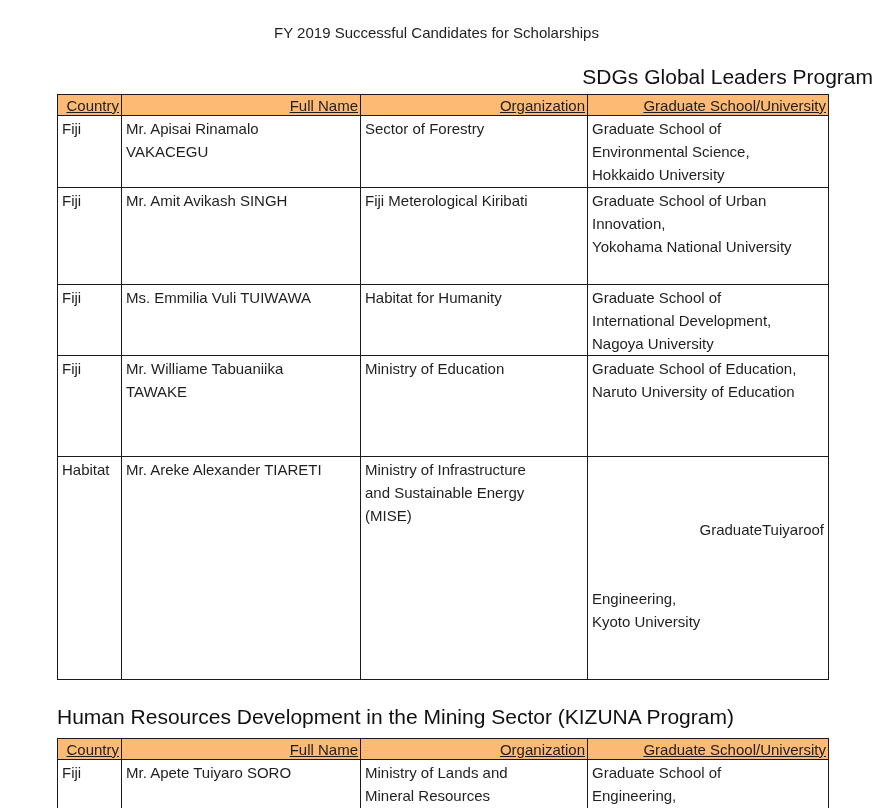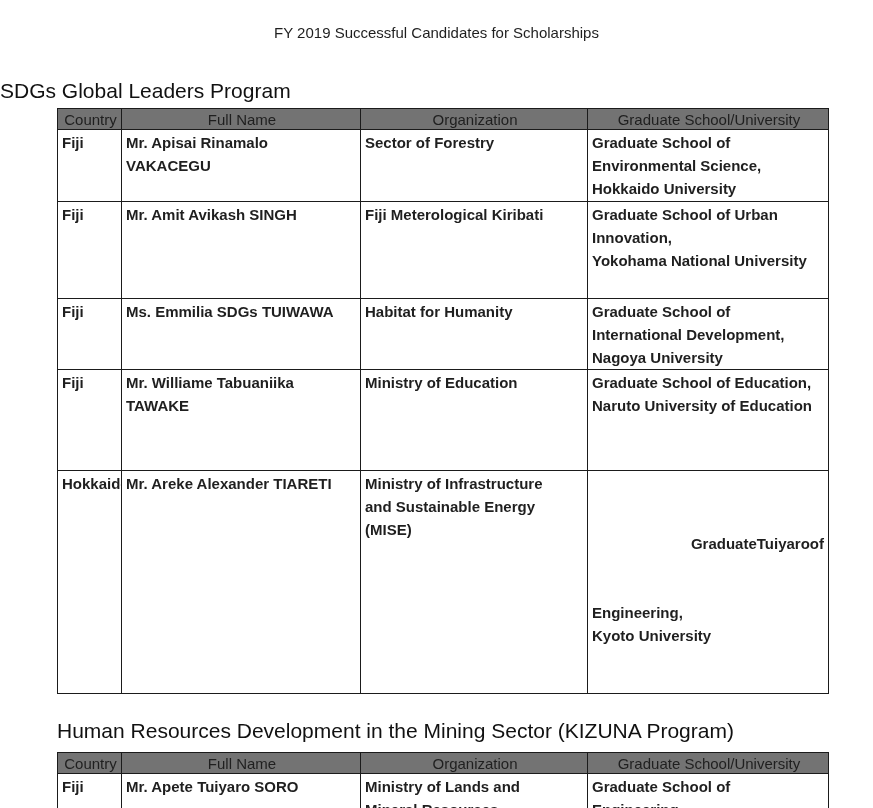--- a/index.html
+++ b/index.html
@@ -15,49 +15,49 @@
     text-align: center;
     font-size: 15px;
     line-height: 20px;
   }
   .section-heading {
     font-size: 21px;
     line-height: 26px;
     font-weight: 400;
     color: #111111;
   }
-  #sdgs-heading { margin-top: 35px; text-align: left; }
+  #sdgs-heading { margin-top: 21px; text-align: right; }
   #kizuna-heading { margin: 24px 0 0 57px; text-align: left; }
   table.scholar-table {
     border-collapse: collapse;
     table-layout: fixed;
     margin-left: 57px;
     width: 771px;
   }
   #sdgs-table { margin-top: 4px; }
   #kizuna-table { margin-top: 8px; }
   .scholar-table th, .scholar-table td {
     border: 1px solid #1b1b1b;
     font-size: 15px;
     overflow: hidden;
   }
   .scholar-table thead th {
-    background: #737373;
+    background: #fdba74;
     font-weight: 400;
-    text-align: center;
+    text-align: right;
     height: 20px;
     line-height: 19px;
     padding: 0 2px 0 4px;
+    text-decoration: underline;
   }
   .scholar-table td {
     vertical-align: top;
     white-space: pre-wrap;
     line-height: 23px;
     padding: 1px 4px 0 4px;
-    font-weight: bold;
   }
   
   col.c-country { width: 64px; }
   col.c-name    { width: 239px; }
   col.c-org     { width: 227px; }
   col.c-school  { width: 241px; }
   
   #sdgs-table tbody tr:nth-child(1) { height: 72px; }
   #sdgs-table tbody tr:nth-child(2) { height: 97px; }
   #sdgs-table tbody tr:nth-child(3) { height: 71px; }
@@ -110,36 +110,36 @@
       <tr>
         <td>Fiji</td>
         <td>Mr. Amit Avikash SINGH</td>
         <td>Fiji Meterological Kiribati</td>
         <td>Graduate School of Urban
 Innovation,
 Yokohama National University</td>
       </tr>
       <tr>
         <td>Fiji</td>
-        <td>Ms. Emmilia SDGs TUIWAWA</td>
+        <td>Ms. Emmilia Vuli TUIWAWA</td>
         <td>Habitat for Humanity</td>
         <td>Graduate School of
 International Development,
 Nagoya University</td>
       </tr>
       <tr>
         <td>Fiji</td>
         <td>Mr. Williame Tabuaniika
 TAWAKE</td>
         <td>Ministry of Education</td>
         <td>Graduate School of Education,
 Naruto University of Education</td>
       </tr>
       <tr>
-        <td>Hokkaido</td>
+        <td>Habitat</td>
         <td>Mr. Areke Alexander TIARETI</td>
         <td>Ministry of Infrastructure
 and Sustainable Energy
 (MISE)</td>
         <td>
           <div class="justified-line">
             <span>Graduate</span>
             <span>Tuiyaro</span>
             <span>of</span>
           </div>

